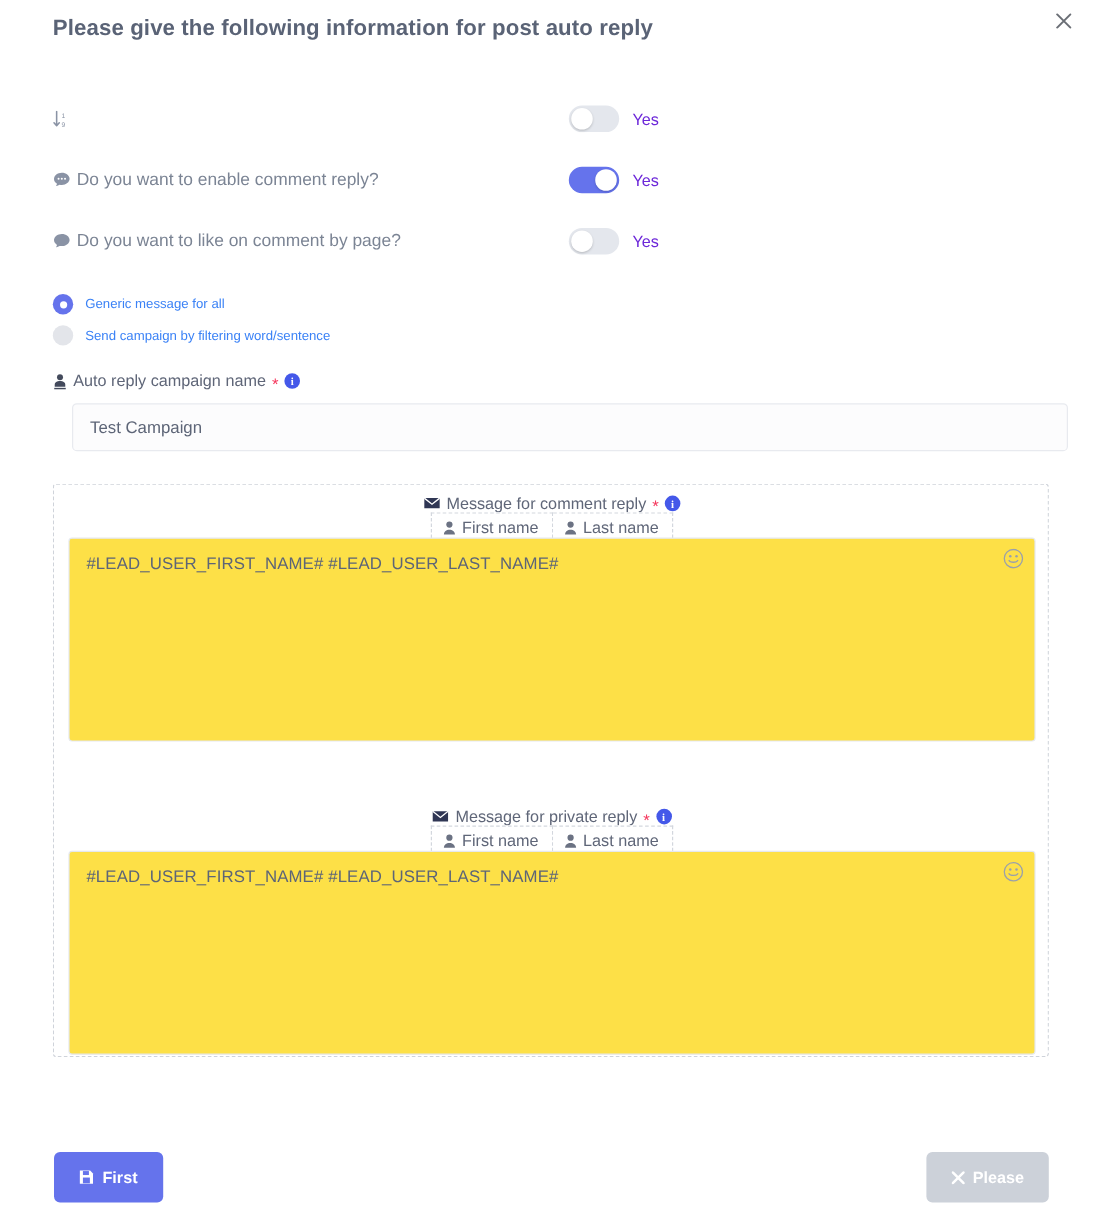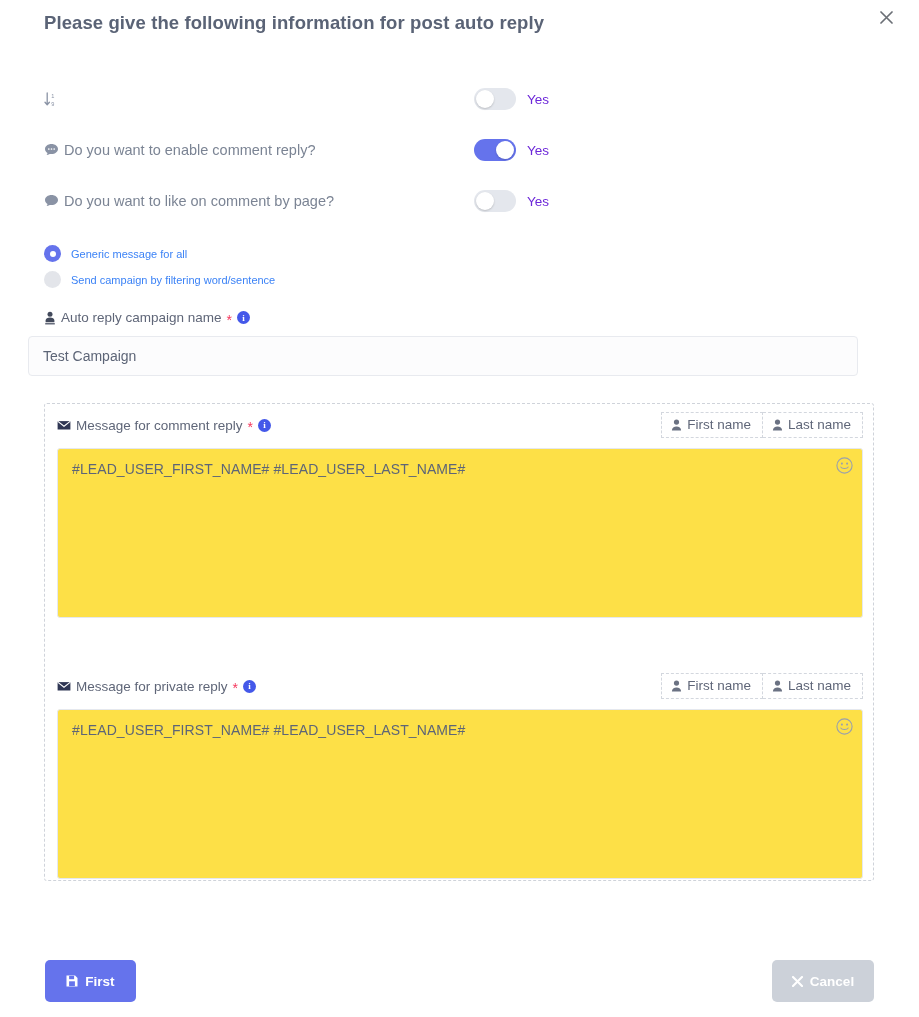--- a/index.html
+++ b/index.html
@@ -141,21 +141,21 @@
     display: inline-flex;
     align-items: center;
     justify-content: center;
     cursor: pointer;
   }
 
   
   .campaign-label { position: absolute; left: 44px; top: 310px; }
   .campaign-input {
     position: absolute;
-    left: 28px; top: 336px;
+    left: 60px; top: 336px;
     width: 830px; height: 40px;
     border: 1px solid #e8eaef;
     border-radius: 4px;
     background: #fcfcfd;
     font-family: "Liberation Sans", sans-serif;
     font-size: 14px;
     color: #5d6577;
     padding: 0 14px;
     outline: none;
   }
@@ -169,20 +169,21 @@
     border-radius: 3px;
   }
   .msg-block { position: absolute; left: 0; width: 830px; }
   .msg-head {
     position: absolute;
     left: 12px; right: 12px;
     height: 26px;
     display: flex;
     align-items: center;
     justify-content: space-between;
+    flex-direction: column;
   }
   .name-btns { display: flex; }
   .name-btn {
     border: 1px dashed #d3d7de;
     background: #ffffff;
     padding: 4px 11px 4px 9px;
     font-size: 13.5px;
     color: #5f6678;
     font-family: "Liberation Sans", sans-serif;
     display: flex;
@@ -438,16 +439,16 @@
     </span>
     <span>First</span>
   </button>
 
   <button class="btn btn-cancel">
     <span class="glyph">
       <svg width="11" height="11" viewBox="0 0 11 11" aria-hidden="true">
         <path d="M1 1 L10 10 M10 1 L1 10" stroke="#ffffff" stroke-width="2.1" fill="none" stroke-linecap="round"></path>
       </svg>
     </span>
-    <span>Cancel</span>
+    <span>Please</span>
   </button>
 
 </div>
 
 </body></html>

